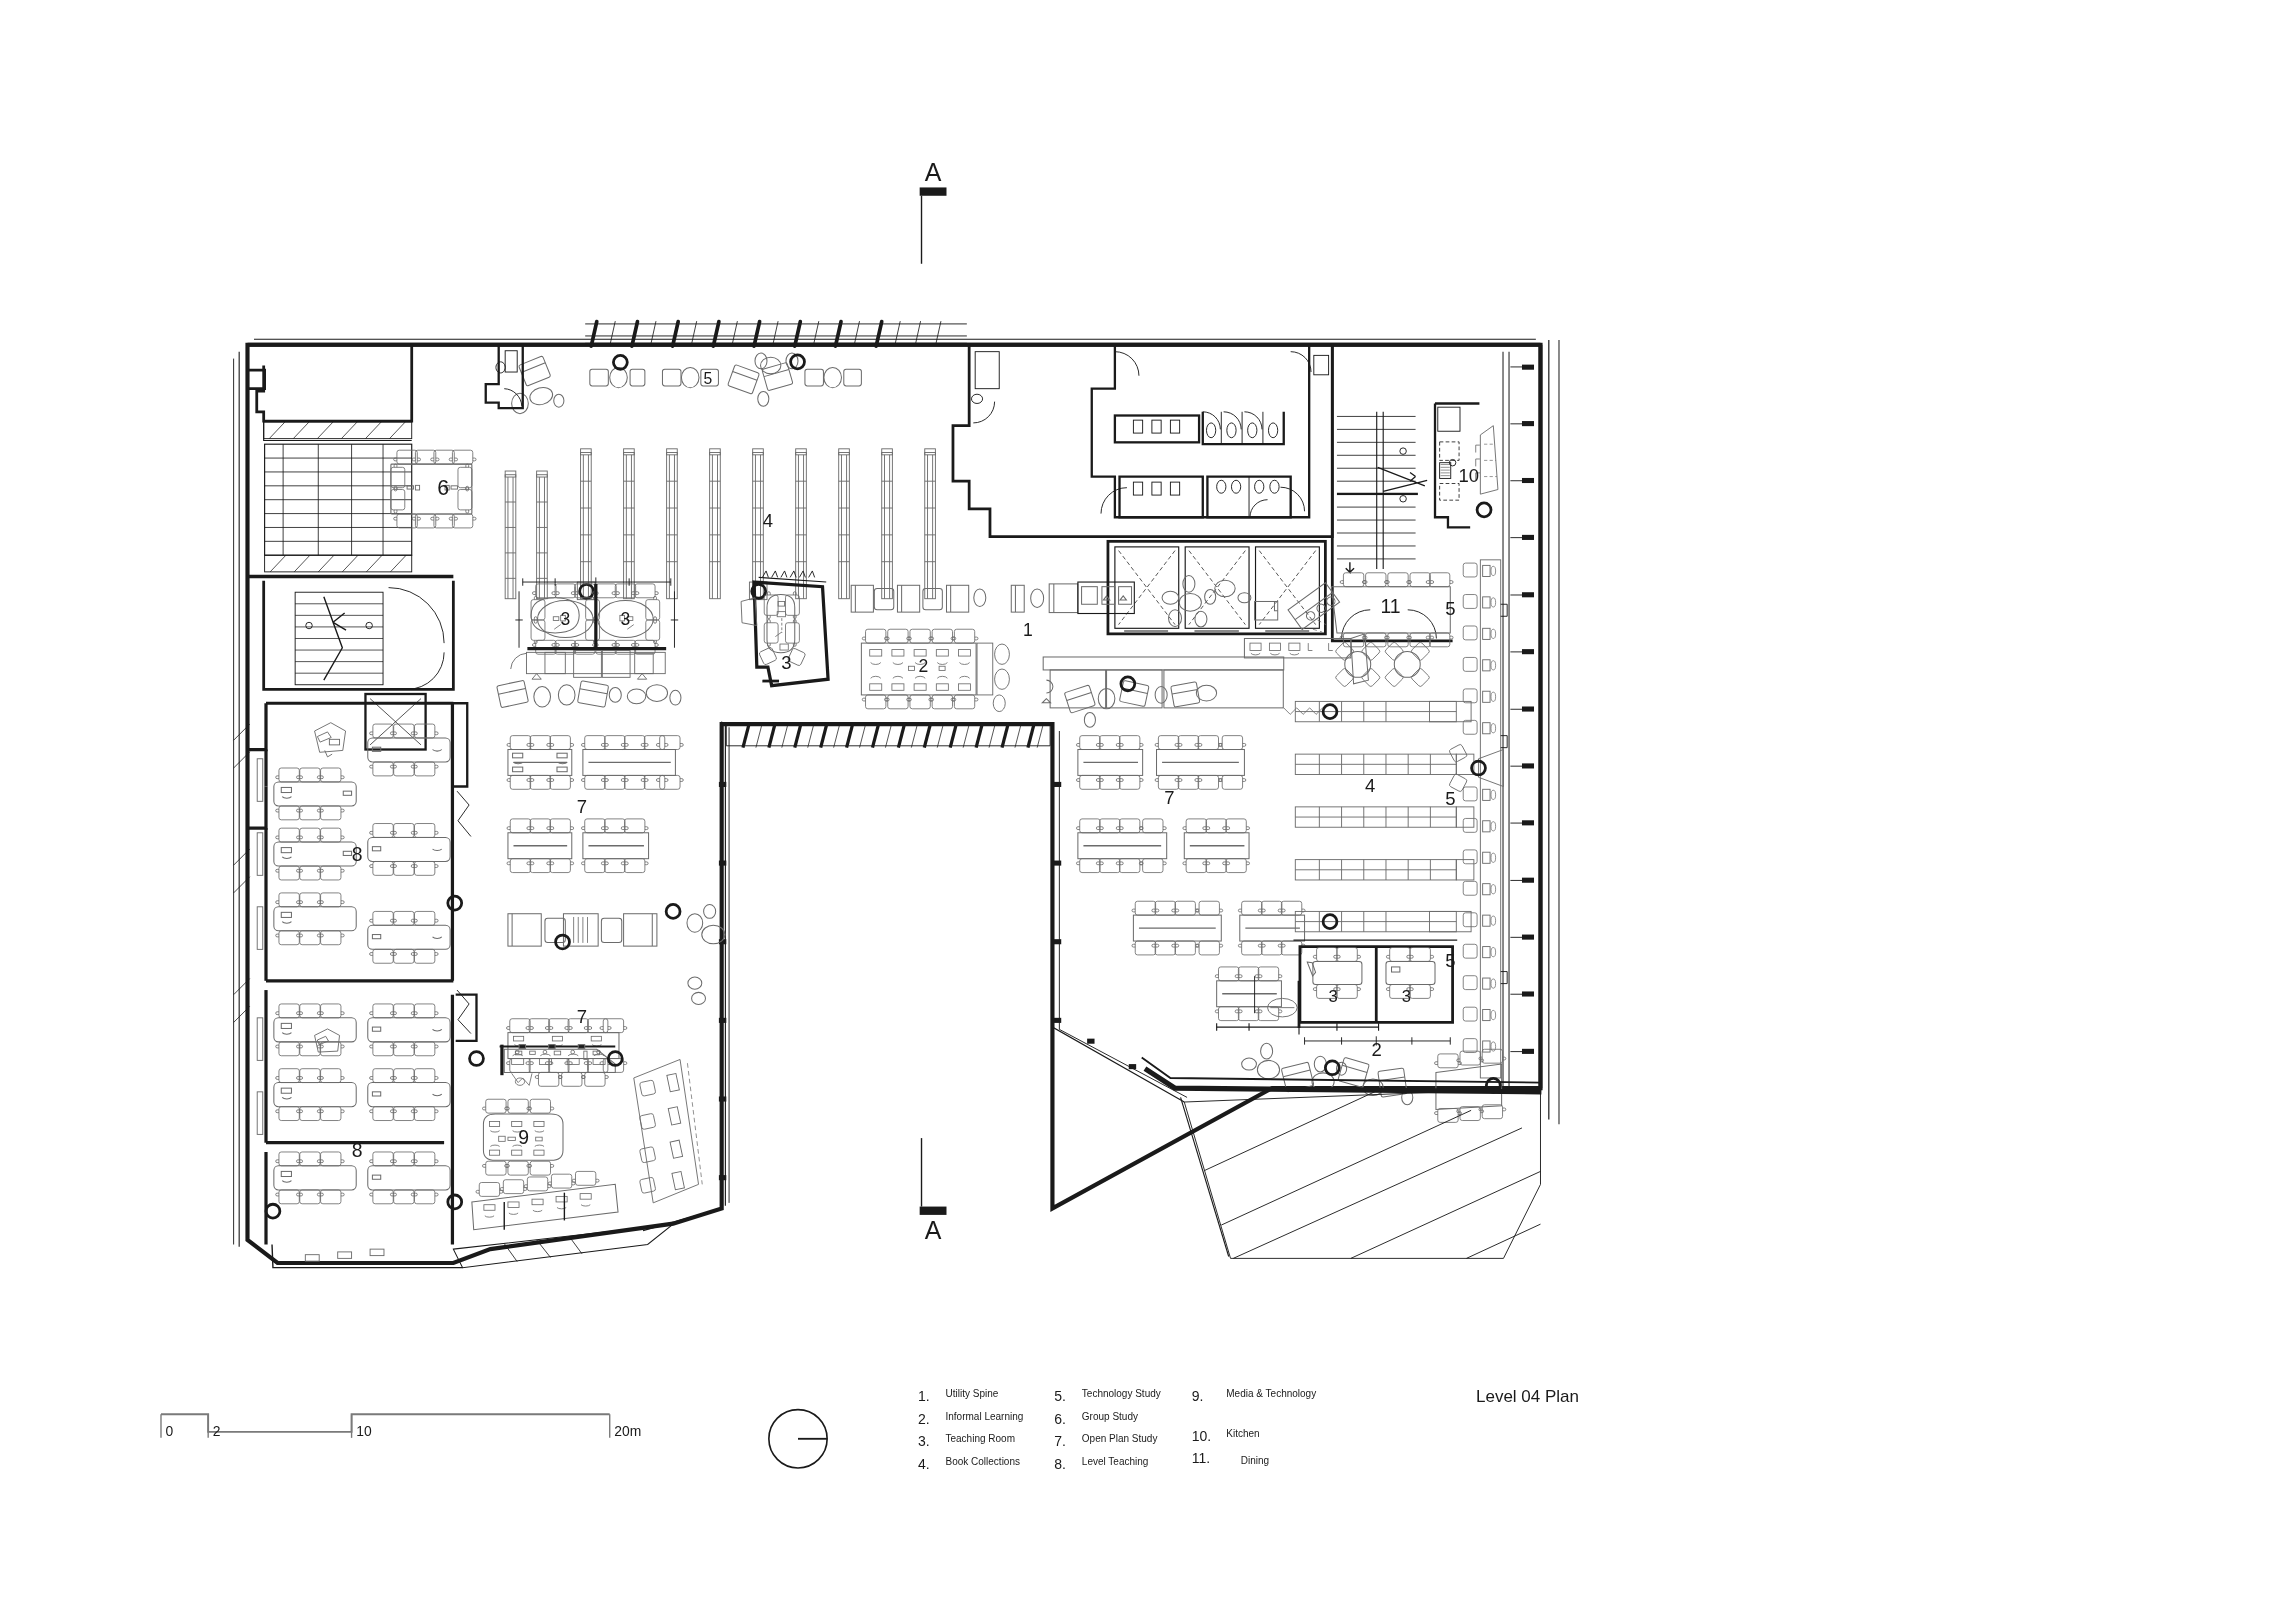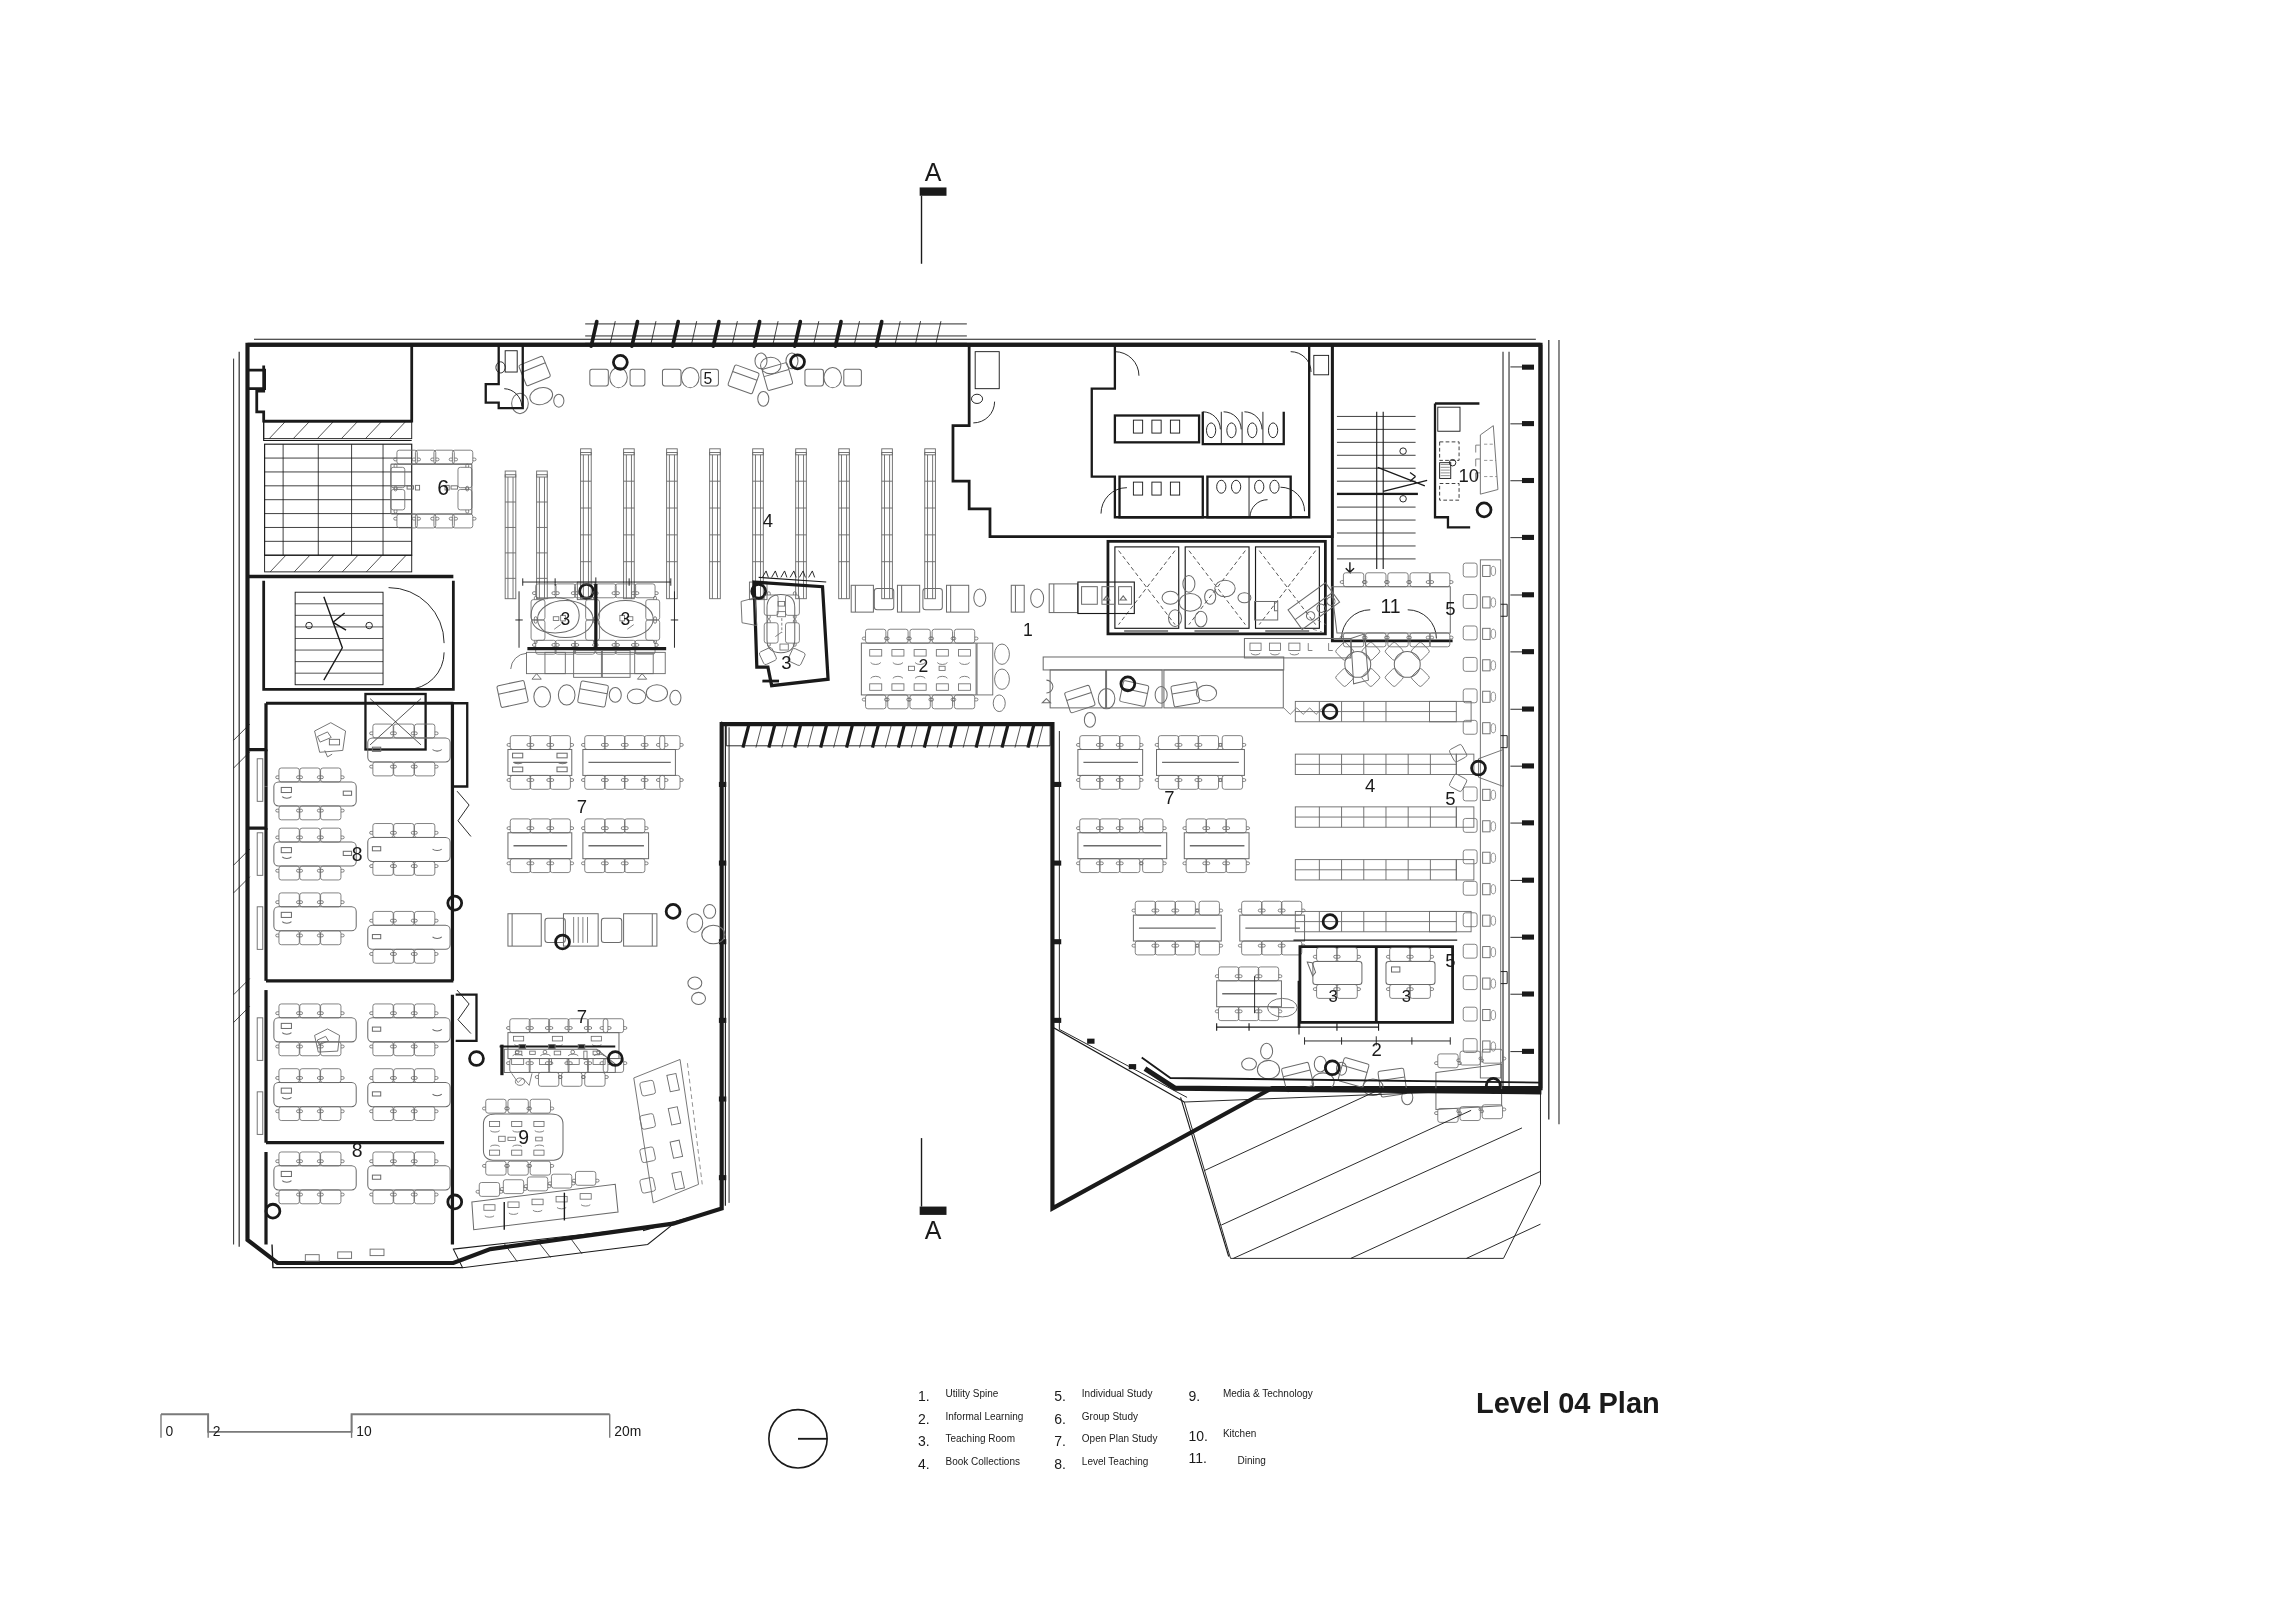--- a/index.html
+++ b/index.html
@@ -7,21 +7,21 @@
        font-family:"Liberation Sans", sans-serif;color:#1a1a1a;}
   #sheet{position:relative;width:2295px;height:1623px;background:#fff;}
   svg{display:block;}
   .plan-svg{position:absolute;left:0;top:0;}
   text{font-family:"Liberation Sans", sans-serif;fill:#1a1a1a;}
   .lbl-room{font-size:34px;}
   .lbl-sec{font-size:54px;}
   .lbl-scale{font-size:30px;}
   .lbl-legend-num{font-size:14px;}
   .lbl-legend-txt{font-size:10px;}
-  .lbl-title{font-size:29px;font-weight:bold;}
+  .lbl-title{font-size:17px;}
 </style>
 </head>
 <body>
 
 <div id="sheet">
 
   <svg class="plan-svg" width="2295" height="1623" viewBox="0 0 4961 3508">
 
     <defs>
 
@@ -1707,21 +1707,21 @@
       </div>
       <div style="display:flex;gap:6.5px;">
         <span class="lbl-legend-num" style="width:21px;display:inline-block;">4.</span>
         <span class="lbl-legend-txt">Book Collections</span>
       </div>
     </div>
 
     <div style="display:flex;flex-direction:column;gap:6.5px;">
       <div style="display:flex;gap:6.5px;">
         <span class="lbl-legend-num" style="width:21px;display:inline-block;">5.</span>
-        <span class="lbl-legend-txt">Individual Study</span>
+        <span class="lbl-legend-txt">Technology Study</span>
       </div>
       <div style="display:flex;gap:6.5px;">
         <span class="lbl-legend-num" style="width:21px;display:inline-block;">6.</span>
         <span class="lbl-legend-txt">Group Study</span>
       </div>
       <div style="display:flex;gap:6.5px;">
         <span class="lbl-legend-num" style="width:21px;display:inline-block;">7.</span>
         <span class="lbl-legend-txt">Open Plan Study</span>
       </div>
       <div style="display:flex;gap:6.5px;">

